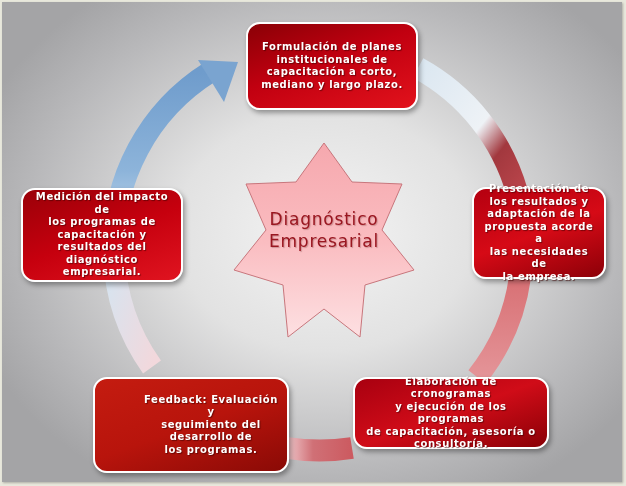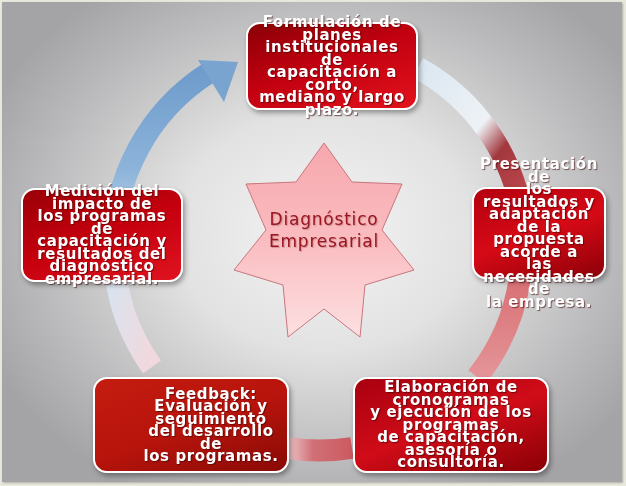--- a/index.html
+++ b/index.html
@@ -14,33 +14,33 @@
     .box {
       position: absolute;
       border: 2px solid #ffffff;
       border-radius: 14px;
       box-shadow: 2px 3px 5px rgba(0,0,0,0.35);
       display: flex; align-items: center; justify-content: center;
       text-align: center;
       color: #ffffff;
       font-family: "DejaVu Sans", sans-serif;
       font-weight: bold;
-      font-size: 15px;
+      font-size: 10px;
       line-height: 12.5px;
       letter-spacing: 0.6px;
       text-shadow: 1px 1px 1px rgba(60,0,0,0.6);
       box-sizing: border-box;
       padding: 4px 8px;
       white-space: pre-line;
     }
     .b1 { left: 244px; top: 20px; width: 172px; height: 88px;
           background: linear-gradient(160deg, #8a0006 0%, #c10010 45%, #e2121c 100%); }
     .b2 { left: 470px; top: 185px; width: 134px; height: 92px;
           background: linear-gradient(160deg, #b40010 0%, #d60a16 50%, #8c0008 100%); }
-    .b3 { left: 351px; top: 375px; width: 196px; height: 96px;
+    .b3 { left: 351px; top: 375px; width: 196px; height: 72px;
           background: linear-gradient(160deg, #a80010 0%, #d00c18 50%, #8a0006 100%); }
     .b4 { left: 91px; top: 375px; width: 196px; height: 96px;
           background: linear-gradient(160deg, #c41c10 0%, #b8140c 50%, #8a0a06 100%); padding-left: 48px; }
     .b5 { left: 19px; top: 186px; width: 162px; height: 94px;
           background: linear-gradient(160deg, #9a0008 0%, #c6000e 50%, #e01420 100%); }
     .star-text {
       position: absolute; left: 226px; top: 206px; width: 192px;
       text-align: center;
       font-family: "DejaVu Sans", sans-serif;
       font-size: 17px; line-height: 22px;

